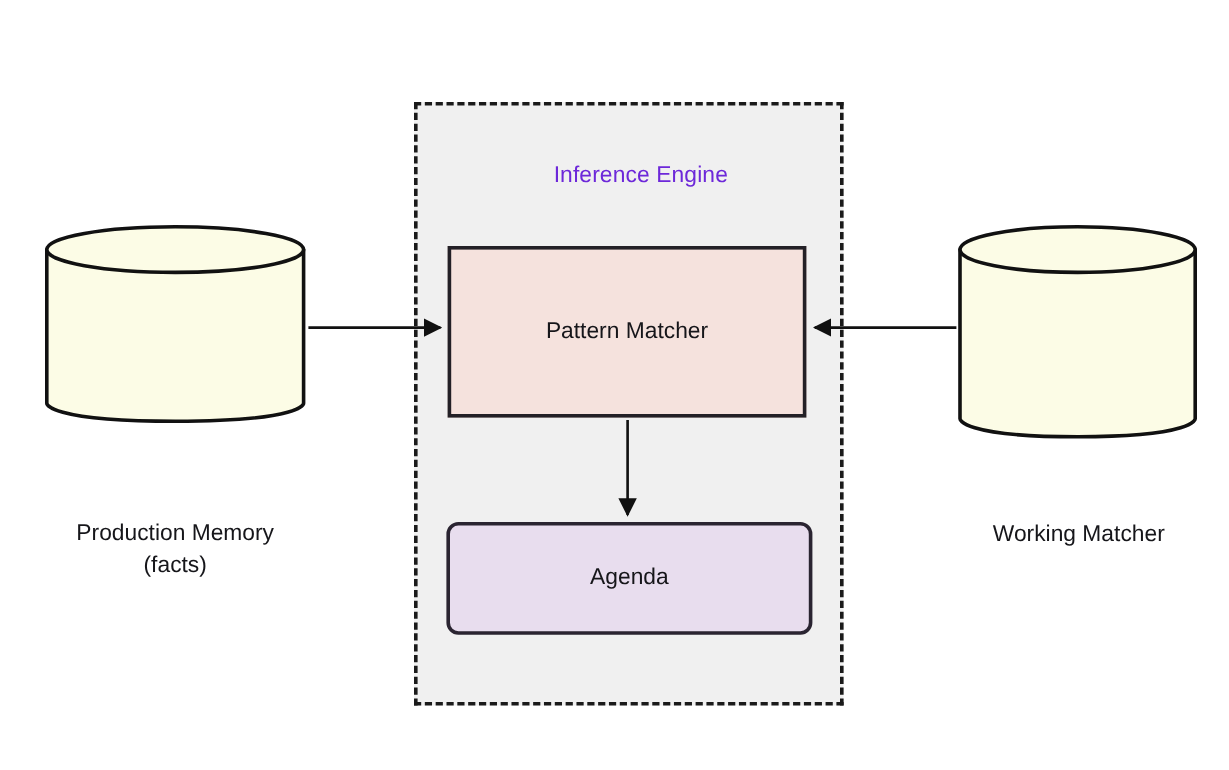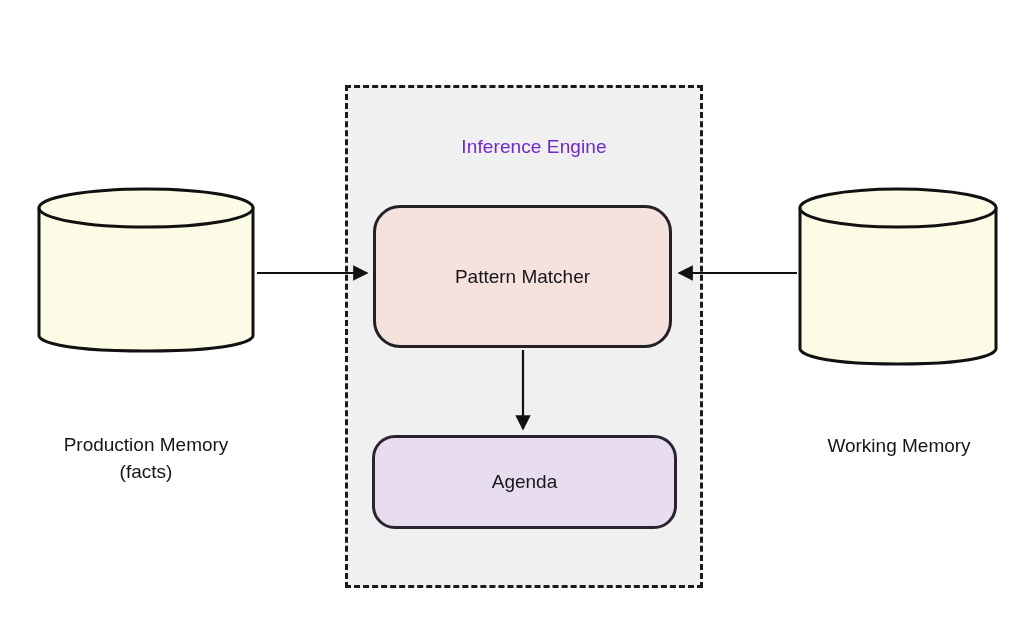--- a/index.html
+++ b/index.html
@@ -67,38 +67,37 @@
 
   
   .proc-box {
     position: absolute;
     box-sizing: border-box;
     display: flex;
     align-items: center;
     justify-content: center;
     font-size: 19px;
     color: #16161a;
-    border-radius: 27px;
   }
   #pattern-matcher {
     left: 373px;
     top: 205px;
     width: 299px;
     height: 143px;
     background: #f5e2dd;
     border: 3px solid #232026;
   }
   #agenda {
     left: 372px;
     top: 435px;
     width: 305px;
     height: 94px;
     background: #e8ddee;
     border: 3px solid #2a2431;
-    border-radius: 23px;
+    border-radius: 10px;
   }
 
   
   #arrows {
     position: absolute;
     left: 0; top: 0;
     width: 1024px;
     height: 642px;
     pointer-events: none;
   }
@@ -121,21 +120,21 @@
       <div>(facts)</div>
     </div>
   </div>
 
   <div class="cylinder" id="work-mem">
     <svg width="204" height="187" viewBox="0 0 204 187">
       <path d="M3,22 L3,163 C3,163 3,178 101,178 C199,178 199,163 199,163 L199,22 Z" fill="#fcfce6" stroke="#111111" stroke-width="3" stroke-linejoin="round"></path>
       <ellipse cx="101" cy="22" rx="98" ry="19" fill="#fcfce6" stroke="#111111" stroke-width="3"></ellipse>
     </svg>
     <div class="cyl-label">
-      <div>Working Memory</div>
+      <div>Working Matcher</div>
     </div>
   </div>
 
   <div class="proc-box" id="pattern-matcher">
     <span>Pattern Matcher</span>
   </div>
 
   <div class="proc-box" id="agenda">
     <span>Agenda</span>
   </div>

